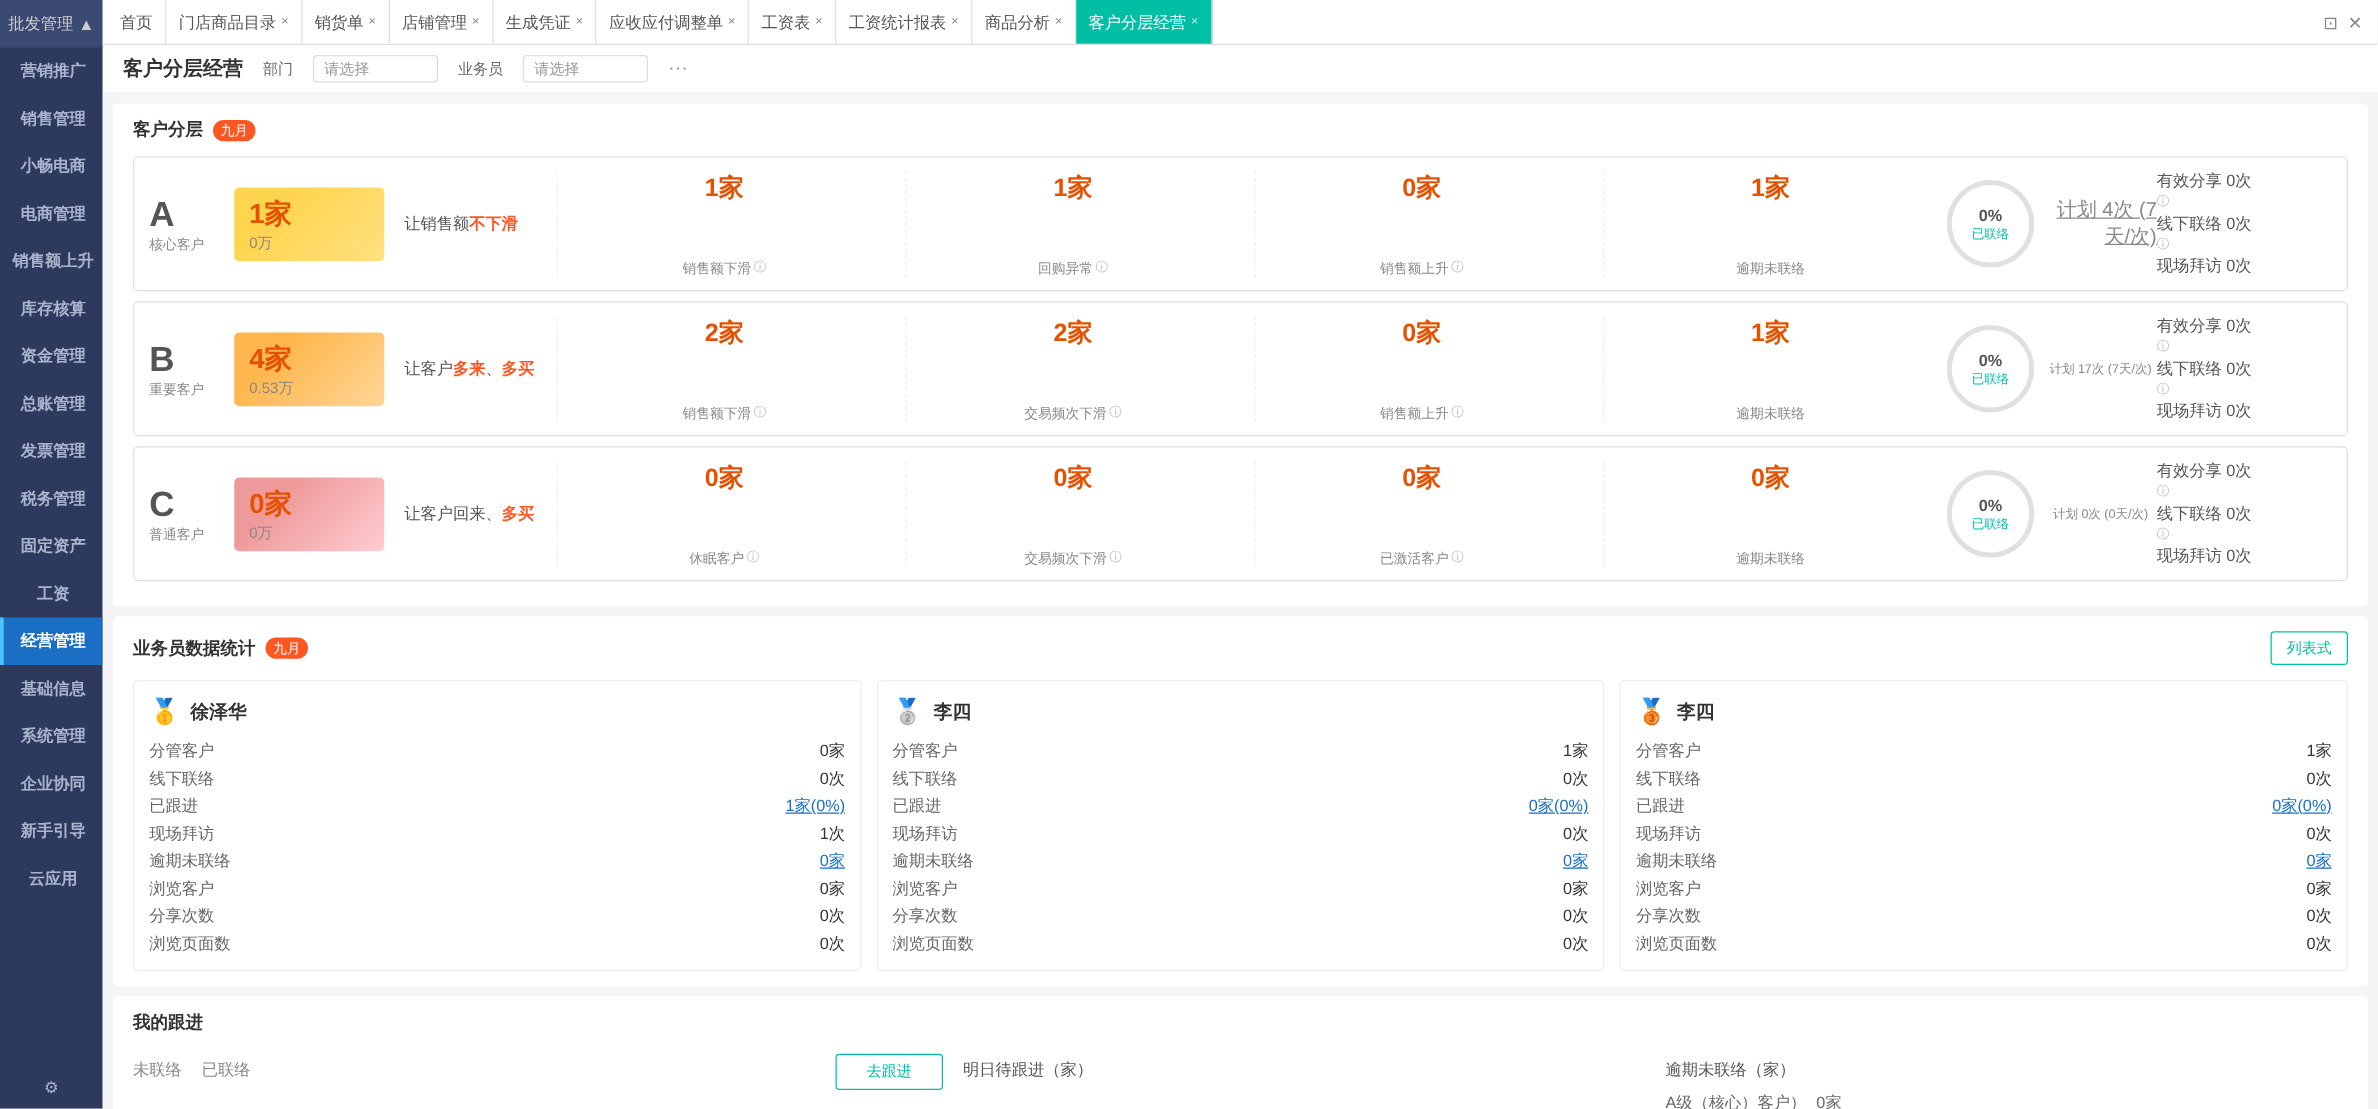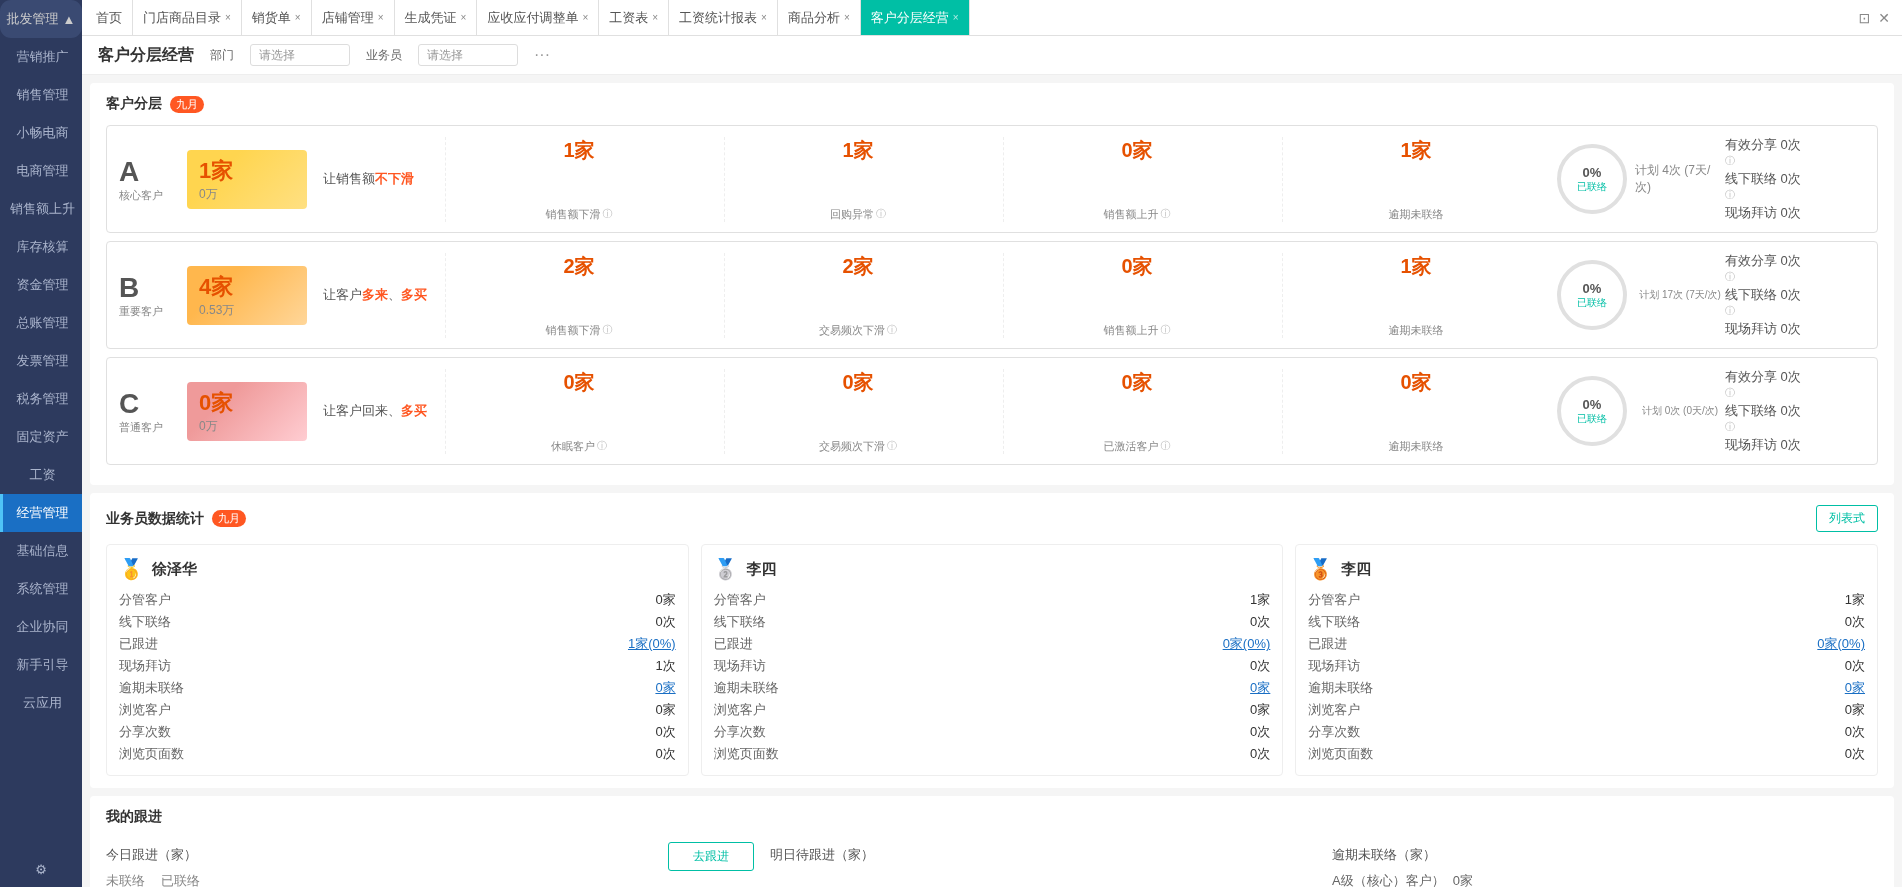--- a/index.html
+++ b/index.html
@@ -21,30 +21,30 @@
       width: 100%;
       padding: 10px 0;
       background: #3a4a72;
       text-align: center;
       font-size: 12px;
       color: #ccc;
       display: flex;
       align-items: center;
       justify-content: center;
       gap: 4px;
-      border-radius: 11px;
     }
     .sidebar-item {
       width: 100%;
       padding: 10px 4px;
       text-align: center;
       color: #aab4cc;
       cursor: pointer;
       font-size: 12px;
       border-left: 3px solid transparent;
+      font-weight: bold;
     }
     .sidebar-item.active { background: #1a6fc4; color: #fff; border-left-color: #4fc3f7; }
     .sidebar-bottom {
       margin-top: auto;
       width: 100%;
       padding: 10px;
       text-align: center;
       color: #aab4cc;
       cursor: pointer;
     }
@@ -430,21 +430,21 @@
           </div>
           <div class="stat-item">
             <div class="stat-num">1家</div>
             <div class="stat-label">逾期未联络</div>
           </div>
         </div>
         <div class="gauge-circle">
           <div class="gauge-pct">0%</div>
           <div class="gauge-label">已联络</div>
         </div>
-        <div class="gauge-sub" style="width:90px;font-size:12px;color:#888;text-align:left;">计划 4次 (7天/次)</div>
+        <div class="gauge-sub" style="width:90px;font-size:16px;color:#888;text-align:right;text-decoration:underline;">计划 4次 (7天/次)</div>
         <div class="tier-right">
           <div class="tier-right-row">
             <span>有效分享 0次</span>
               <span class="info-icon">ⓘ</span>
           </div>
           <div class="tier-right-row">
             <span>线下联络 0次</span>
               <span class="info-icon">ⓘ</span>
           </div>
           <div class="tier-right-row">
@@ -686,21 +686,20 @@
         </div>
       </div>
     </div>
 
     <div class="section">
       <div class="section-header">
         <span class="section-title">我的跟进</span>
       </div>
       <div style="display:grid;grid-template-columns:1fr auto 1fr 1fr;gap:16px;align-items:start;">
         <div class="followup-card">
-          <div class="followup-title">今日跟进（家）</div>
           <div style="font-size:11px;color:#888;display:flex;gap:16px;">
             <span>未联络</span>
             <span>已联络</span>
           </div>
         </div>
         <div class="followup-goto">
           <button class="goto-btn">去跟进</button>
         </div>
         <div class="followup-card">
           <div class="followup-title">明日待跟进（家）</div>

